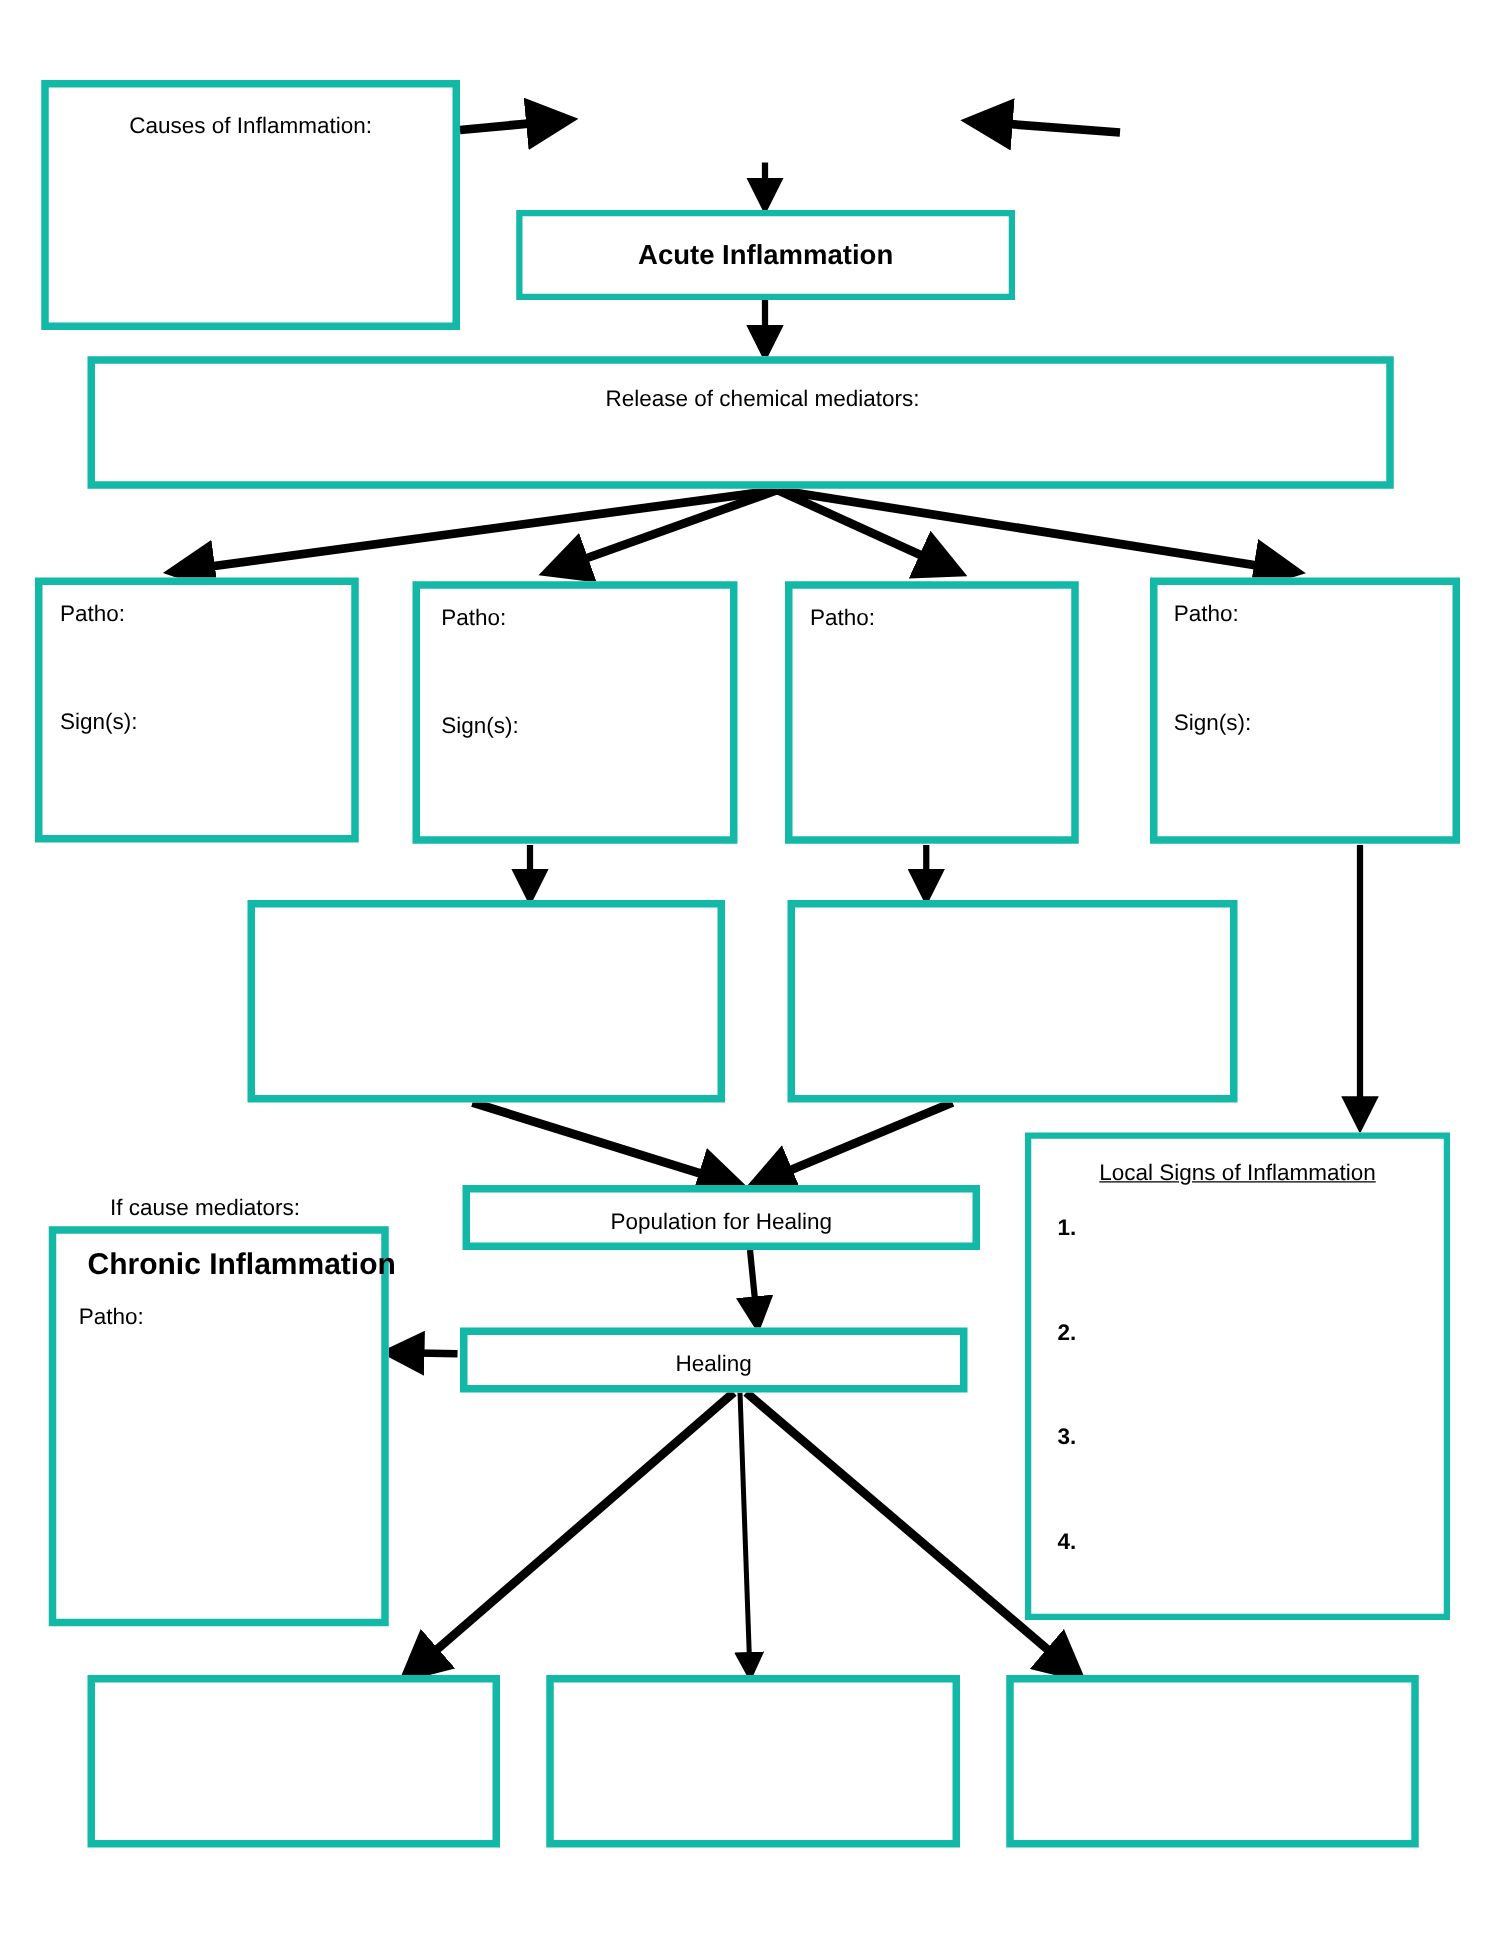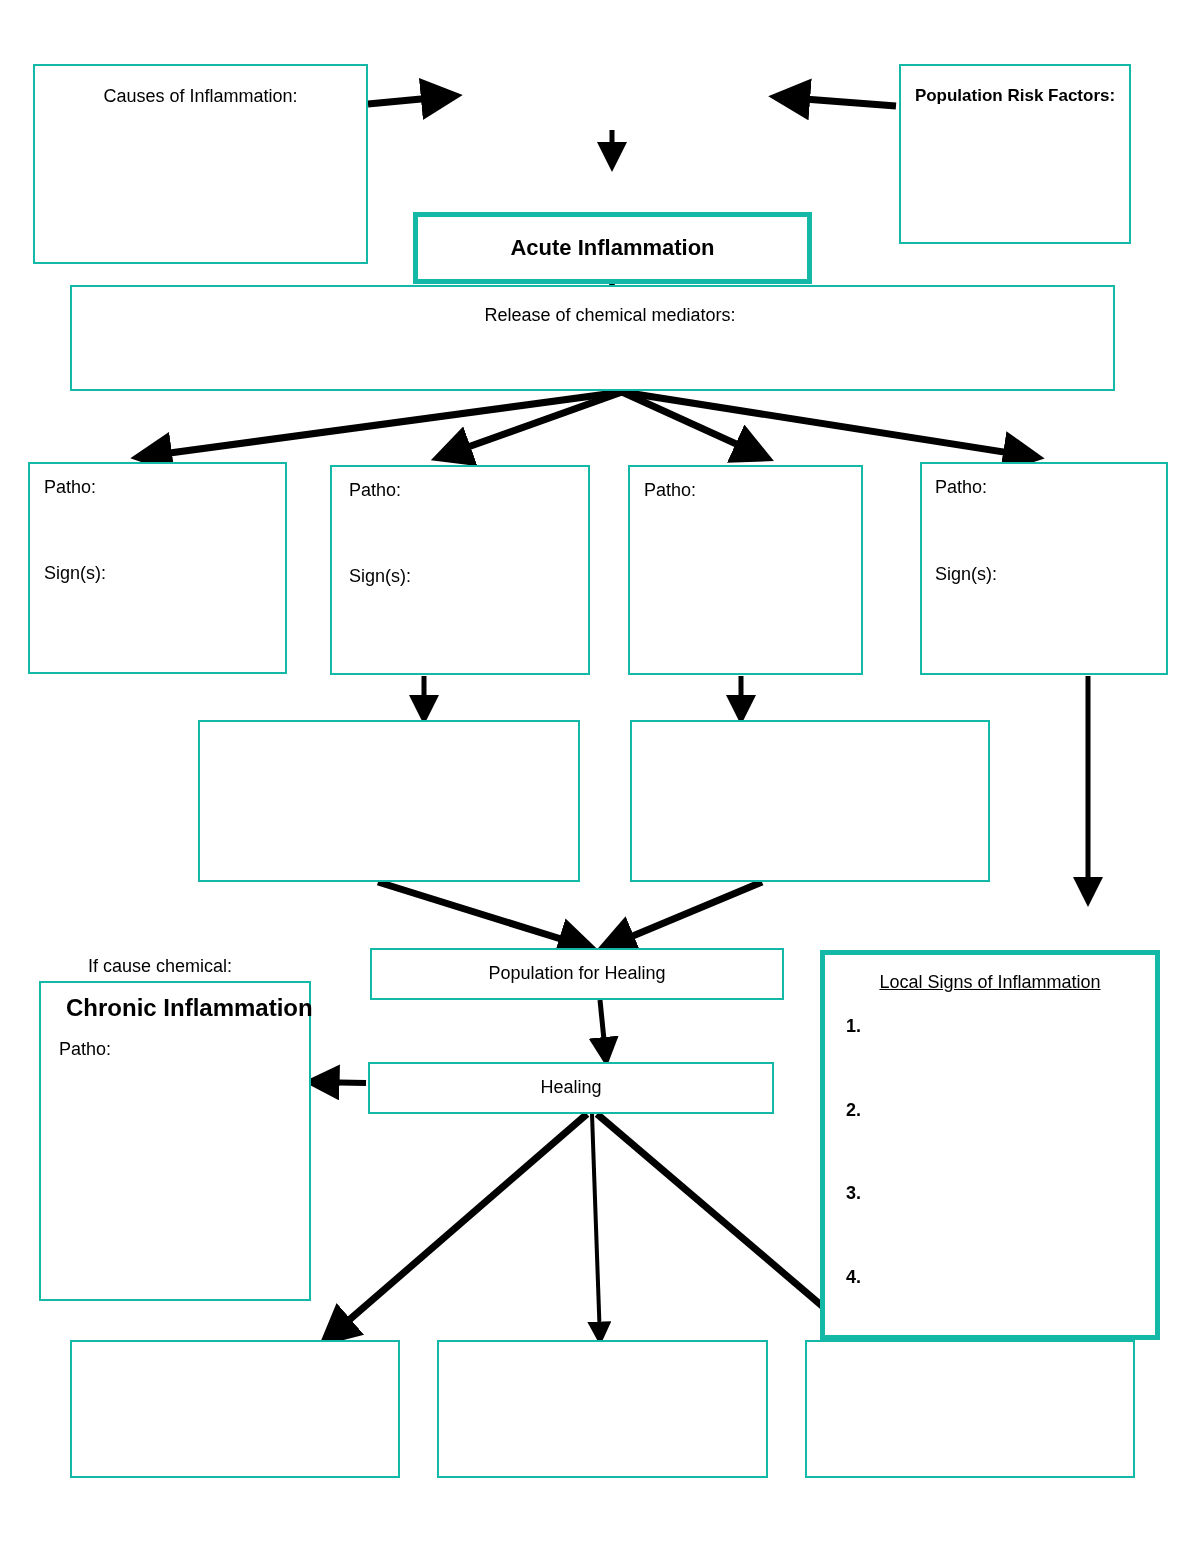--- a/index.html
+++ b/index.html
@@ -20,26 +20,25 @@
     position: absolute;
     left: 0;
     top: 0;
     width: 1200px;
     height: 1553px;
     pointer-events: none;
   }
   .box {
     position: absolute;
     box-sizing: border-box;
-    border: 2px solid #14b8a6;
+    border: 6px solid #14b8a6;
     background: #ffffff;
   }
   .box.thick {
     border-width: 5px;
-    margin-top: 44px;
   }
   .lbl {
     position: absolute;
     white-space: nowrap;
     line-height: 1.1;
   }
   .center-title {
     position: absolute;
     left: 0;
     right: 0;
@@ -98,23 +97,20 @@
       <path d="M592,1114 L600,1340" stroke-width="4"></path>
       <path d="M597,1114 L862,1340" stroke-width="7"></path>
     </g>
   </svg>
 
   <div class="box" style="left:33px; top:64px; width:335px; height:200px;">
     <div class="center-title f18" style="top:20px;">Causes of Inflammation:</div>
   </div>
 
 
-  <div class="box" style="left:899px; top:64px; width:232px; height:180px;">
-    <div class="center-title f17 bold" style="top:20px;">Population Risk Factors:</div>
-  </div>
 
   <div class="box thick" style="left:413px; top:168px; width:399px; height:72px;">
     <div class="center-title f22 bold" style="top:18px; font-size:22px;">Acute Inflammation</div>
   </div>
 
   <div class="box" style="left:70px; top:285px; width:1045px; height:106px;">
     <div class="center-title f18" style="top:18px;padding-left:35px;">Release of chemical mediators:</div>
   </div>
 
   <div class="box" style="left:28px; top:462px; width:259px; height:212px;">
@@ -146,21 +142,21 @@
   </div>
 
   <div class="box" style="left:370px; top:948px; width:414px; height:52px;">
     <div class="center-title f18" style="top:13px;">Population for Healing</div>
   </div>
 
   <div class="box" style="left:368px; top:1062px; width:406px; height:52px;">
     <div class="center-title f18" style="top:13px;">Healing</div>
   </div>
 
-  <div class="plain-label f18" style="left:88px; top:956px;">If cause chemical:</div>
+  <div class="plain-label f18" style="left:88px; top:956px;">If cause mediators:</div>
 
   <div class="box" style="left:39px; top:981px; width:272px; height:320px;">
     <div class="lbl f20 bold" style="left:25px; top:12px;">Chronic Inflammation</div>
     <div class="lbl f18" style="left:18px; top:57px;">Patho:</div>
   </div>
 
   <div class="box thick" style="left:820px; top:906px; width:340px; height:390px;">
     <div class="center-title f18 under" style="top:17px;">Local Signs of Inflammation</div>
     <div class="lbl f18 bold" style="left:21px; top:62px;">1.</div>
     <div class="lbl f18 bold" style="left:21px; top:146px;">2.</div>

